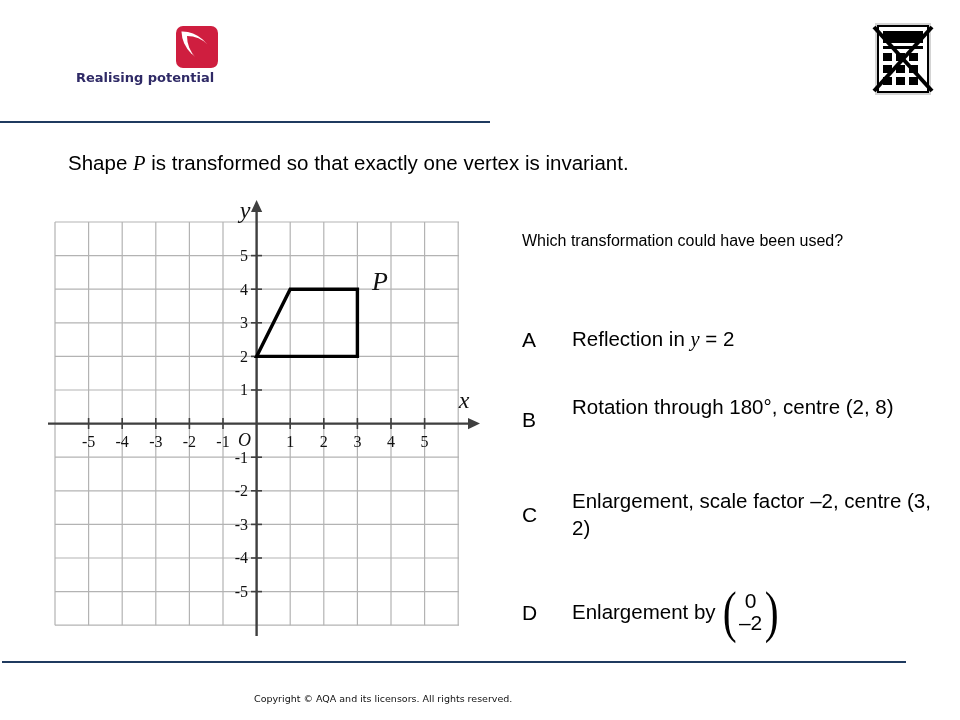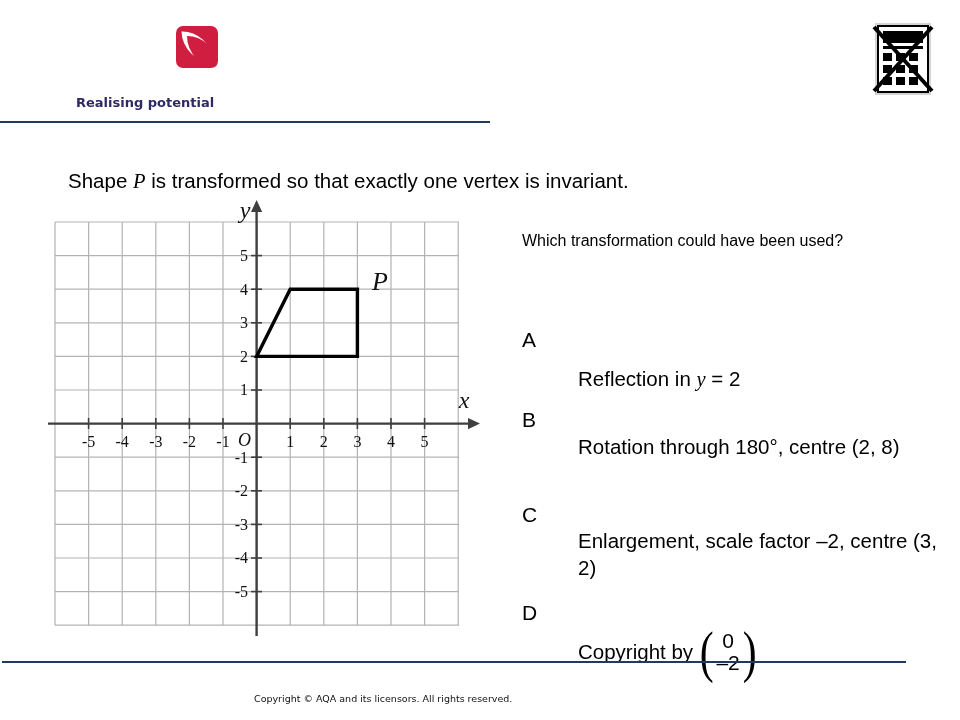--- a/index.html
+++ b/index.html
@@ -31,21 +31,21 @@
     font-family: "DejaVu Sans", sans-serif;
     font-weight: bold;
     font-size: 44px;
     letter-spacing: -1px;
     color: #2f2a66;
     line-height: 1;
   }
   #aqa-tagline {
     position: absolute;
     left: 4px;
-    top: 77px;
+    top: 52px;
     font-family: "DejaVu Sans", sans-serif;
     font-weight: bold;
     font-size: 13px;
     color: #2f2a66;
     letter-spacing: 0px;
   }
   #aqa-mark {
     position: absolute;
     left: 104px;
     top: 8px;
@@ -91,21 +91,20 @@
   #header-rule { left: 0px; top: 121px; width: 490px; }
   #footer-rule { left: 2px; top: 661px; width: 904px; }
 
   
   #prompt {
     position: absolute;
     left: 68px;
     top: 151px;
     font-size: 20.5px;
     white-space: nowrap;
-    margin-top: 18px;
   }
   .it-serif {
     font-family: "Liberation Serif", serif;
     font-style: italic;
   }
 
   
   #graph {
     position: absolute;
     left: 40px;
@@ -130,25 +129,24 @@
     left: 522px;
     width: 420px;
   }
   .opt-letter {
     position: absolute;
     left: 0px;
     font-size: 21px;
   }
   .opt-text {
     position: absolute;
-    left: 56px;
+    left: 50px;
     width: 370px;
     font-size: 20.5px;
     line-height: 1.34;
-    margin-top: 40px;
   }
   #option-a { top: 325px; }
   #option-b { top: 393px; }
   #option-c { top: 487px; }
   #option-d { top: 592px; }
 
   #option-a .opt-letter { top: 3px; }
   #option-b .opt-letter { top: 15px; }
   #option-c .opt-letter { top: 16px; }
   #option-d .opt-letter { top: 9px; }
@@ -335,17 +333,17 @@
   <div class="opt-text">Rotation through 180°, centre (2, 8)</div>
 </div>
 
 <div class="option" id="option-c">
   <div class="opt-letter">C</div>
   <div class="opt-text">Enlargement, scale factor –2, centre (3, 2)</div>
 </div>
 
 <div class="option" id="option-d">
   <div class="opt-letter">D</div>
-  <div class="opt-text"><span>Copyright by</span><span class="vec-wrap"><span class="paren">(</span><span class="vec-vals"><span style="display:block">0</span><span style="display:block">–2</span></span><span class="paren">)</span></span></div>
+  <div class="opt-text"><span>Enlargement by</span><span class="vec-wrap"><span class="paren">(</span><span class="vec-vals"><span style="display:block">0</span><span style="display:block">–2</span></span><span class="paren">)</span></span></div>
 </div>
 
 <div class="rule" id="footer-rule"></div>
 <div id="footer-text">Copyright © AQA and its licensors. All rights reserved.</div>
 
 </body></html>

